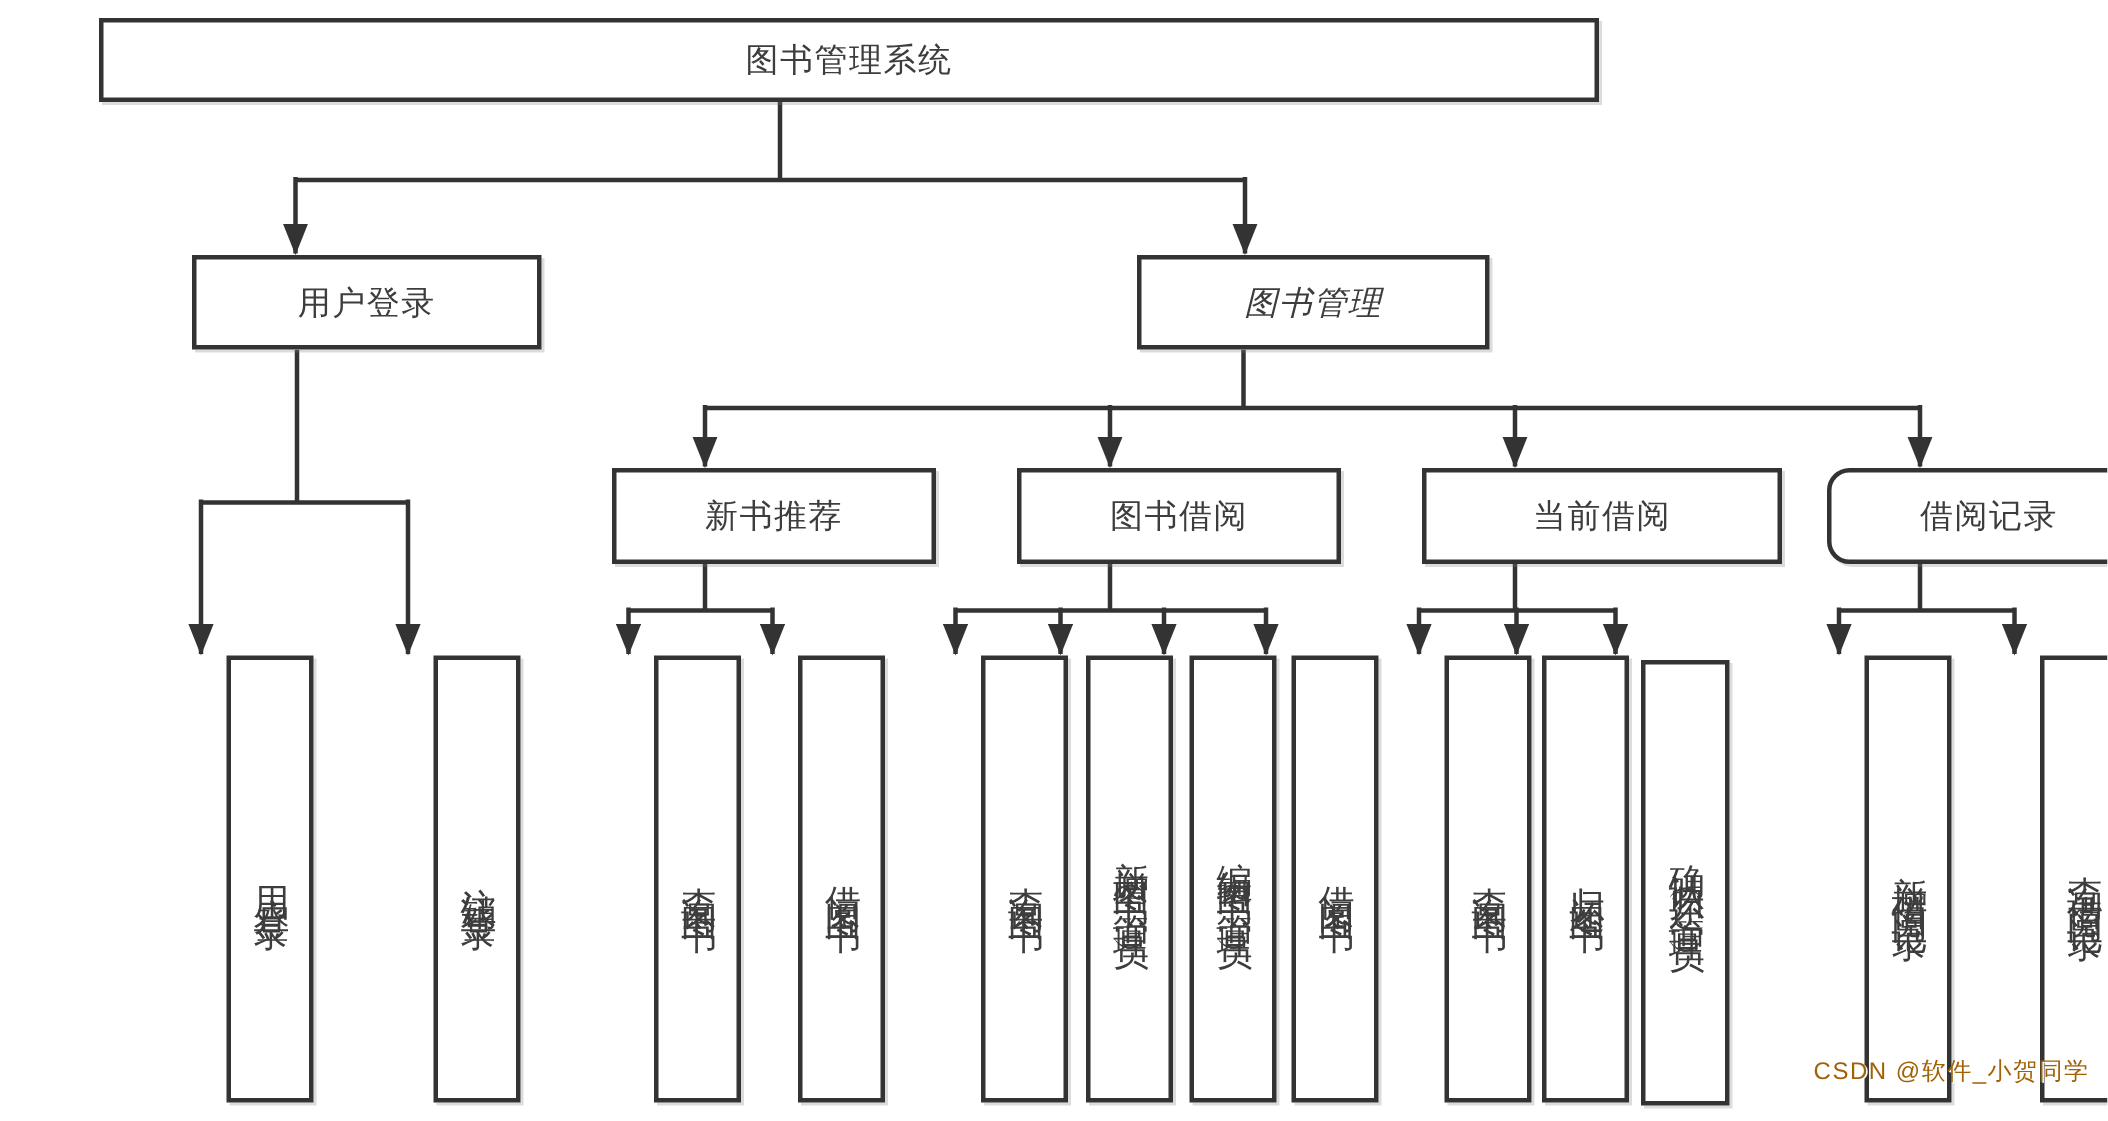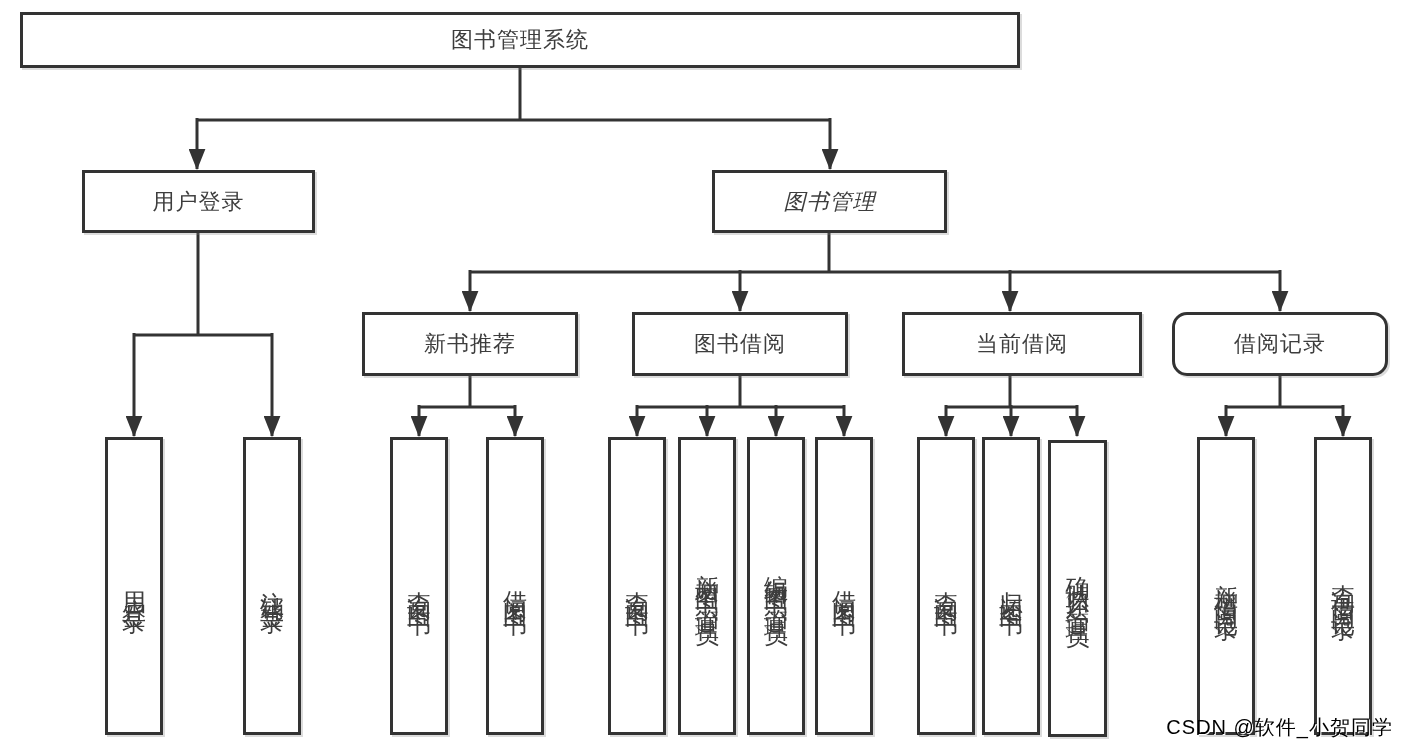--- a/index.html
+++ b/index.html
@@ -20,38 +20,39 @@
   .node {
     position: absolute;
     box-sizing: border-box;
     border: 3px solid #333333;
     background: #ffffff;
     display: flex;
     align-items: center;
     justify-content: center;
     color: #3d3d3d;
     box-shadow: 2px 2px 0 rgba(130,130,130,0.28);
+    margin-left: 46px;
   }
   .hbox { font-size: 22px; letter-spacing: 1px; }
   .root-box { font-size: 22px; letter-spacing: 1px; }
   .vbox span {
     writing-mode: vertical-rl;
     text-orientation: mixed;
     font-size: 24px;
     letter-spacing: 7px;
     line-height: 1;
     color: #3d3d3d;
     white-space: nowrap;
   }
   .watermark {
     position: absolute;
     right: 12px;
-    bottom: 6px;
-    font-size: 20px;
-    color: #000000;
+    bottom: 22px;
+    font-size: 16px;
+    color: #a16207;
     text-shadow: 1px 1px 0 #ffffff;
     letter-spacing: 1px;
     pointer-events: none;
   }
 </style>
 </head>
 <body>
 
 <div id="stage">
 

